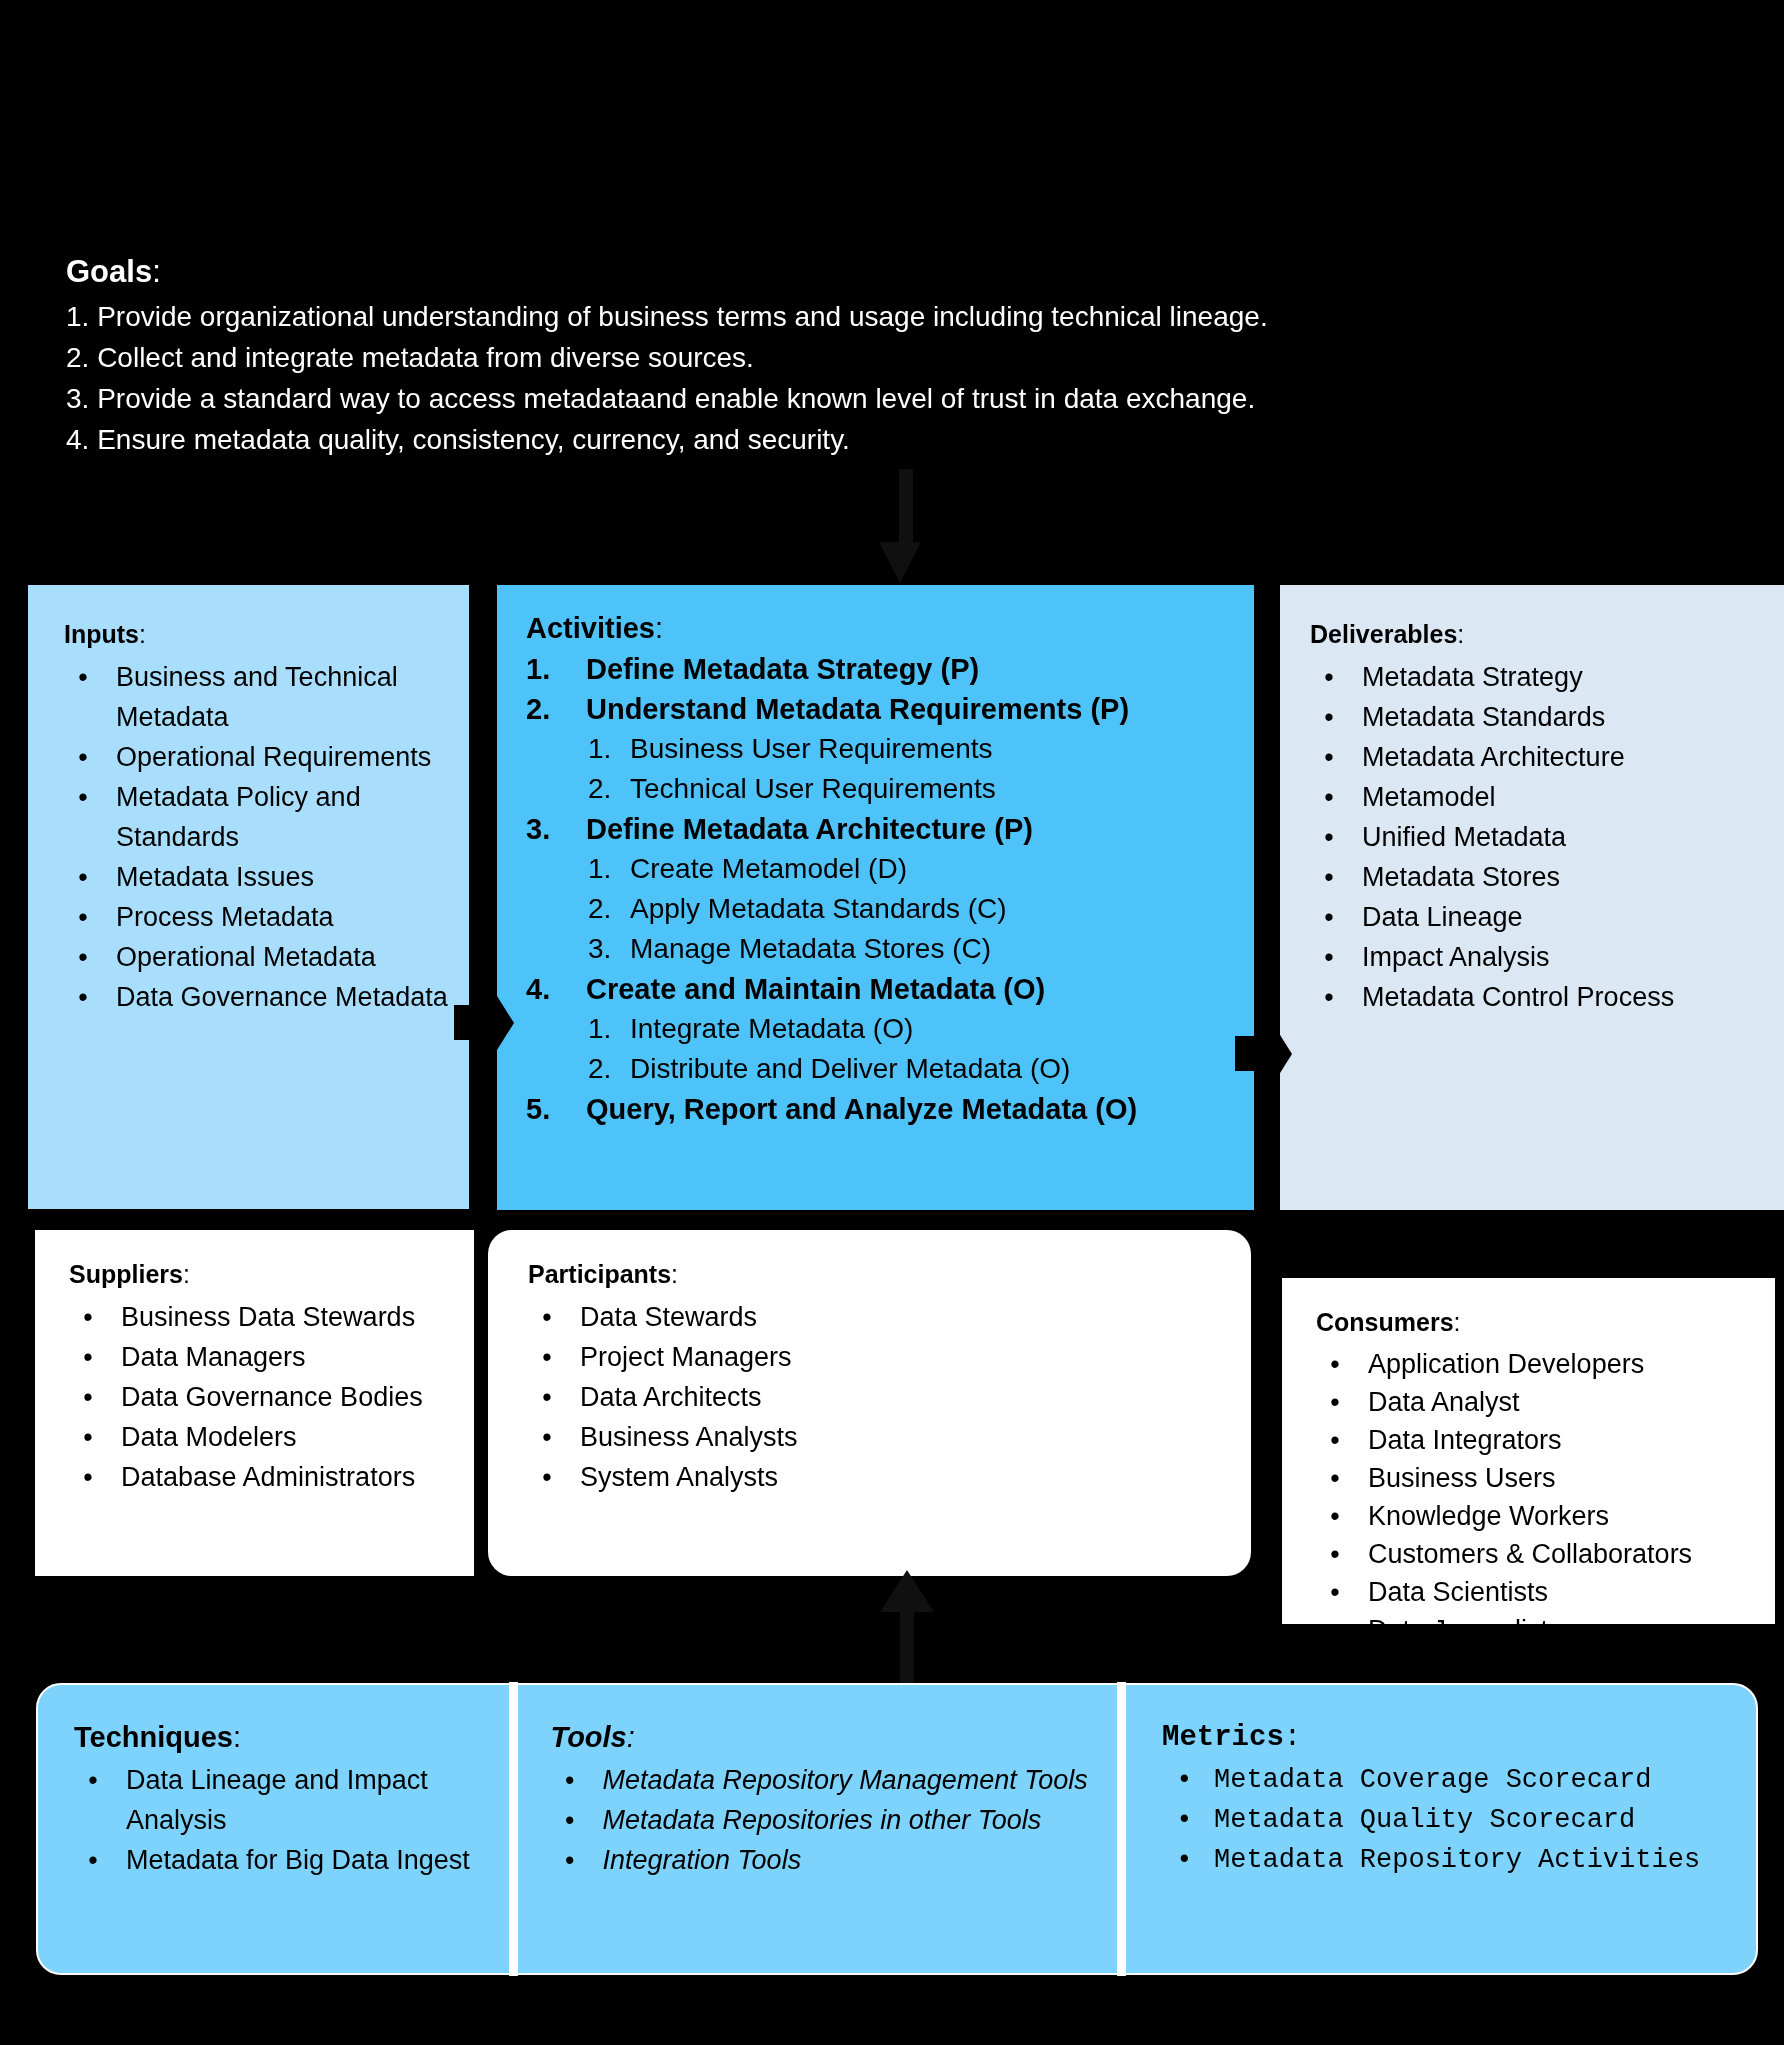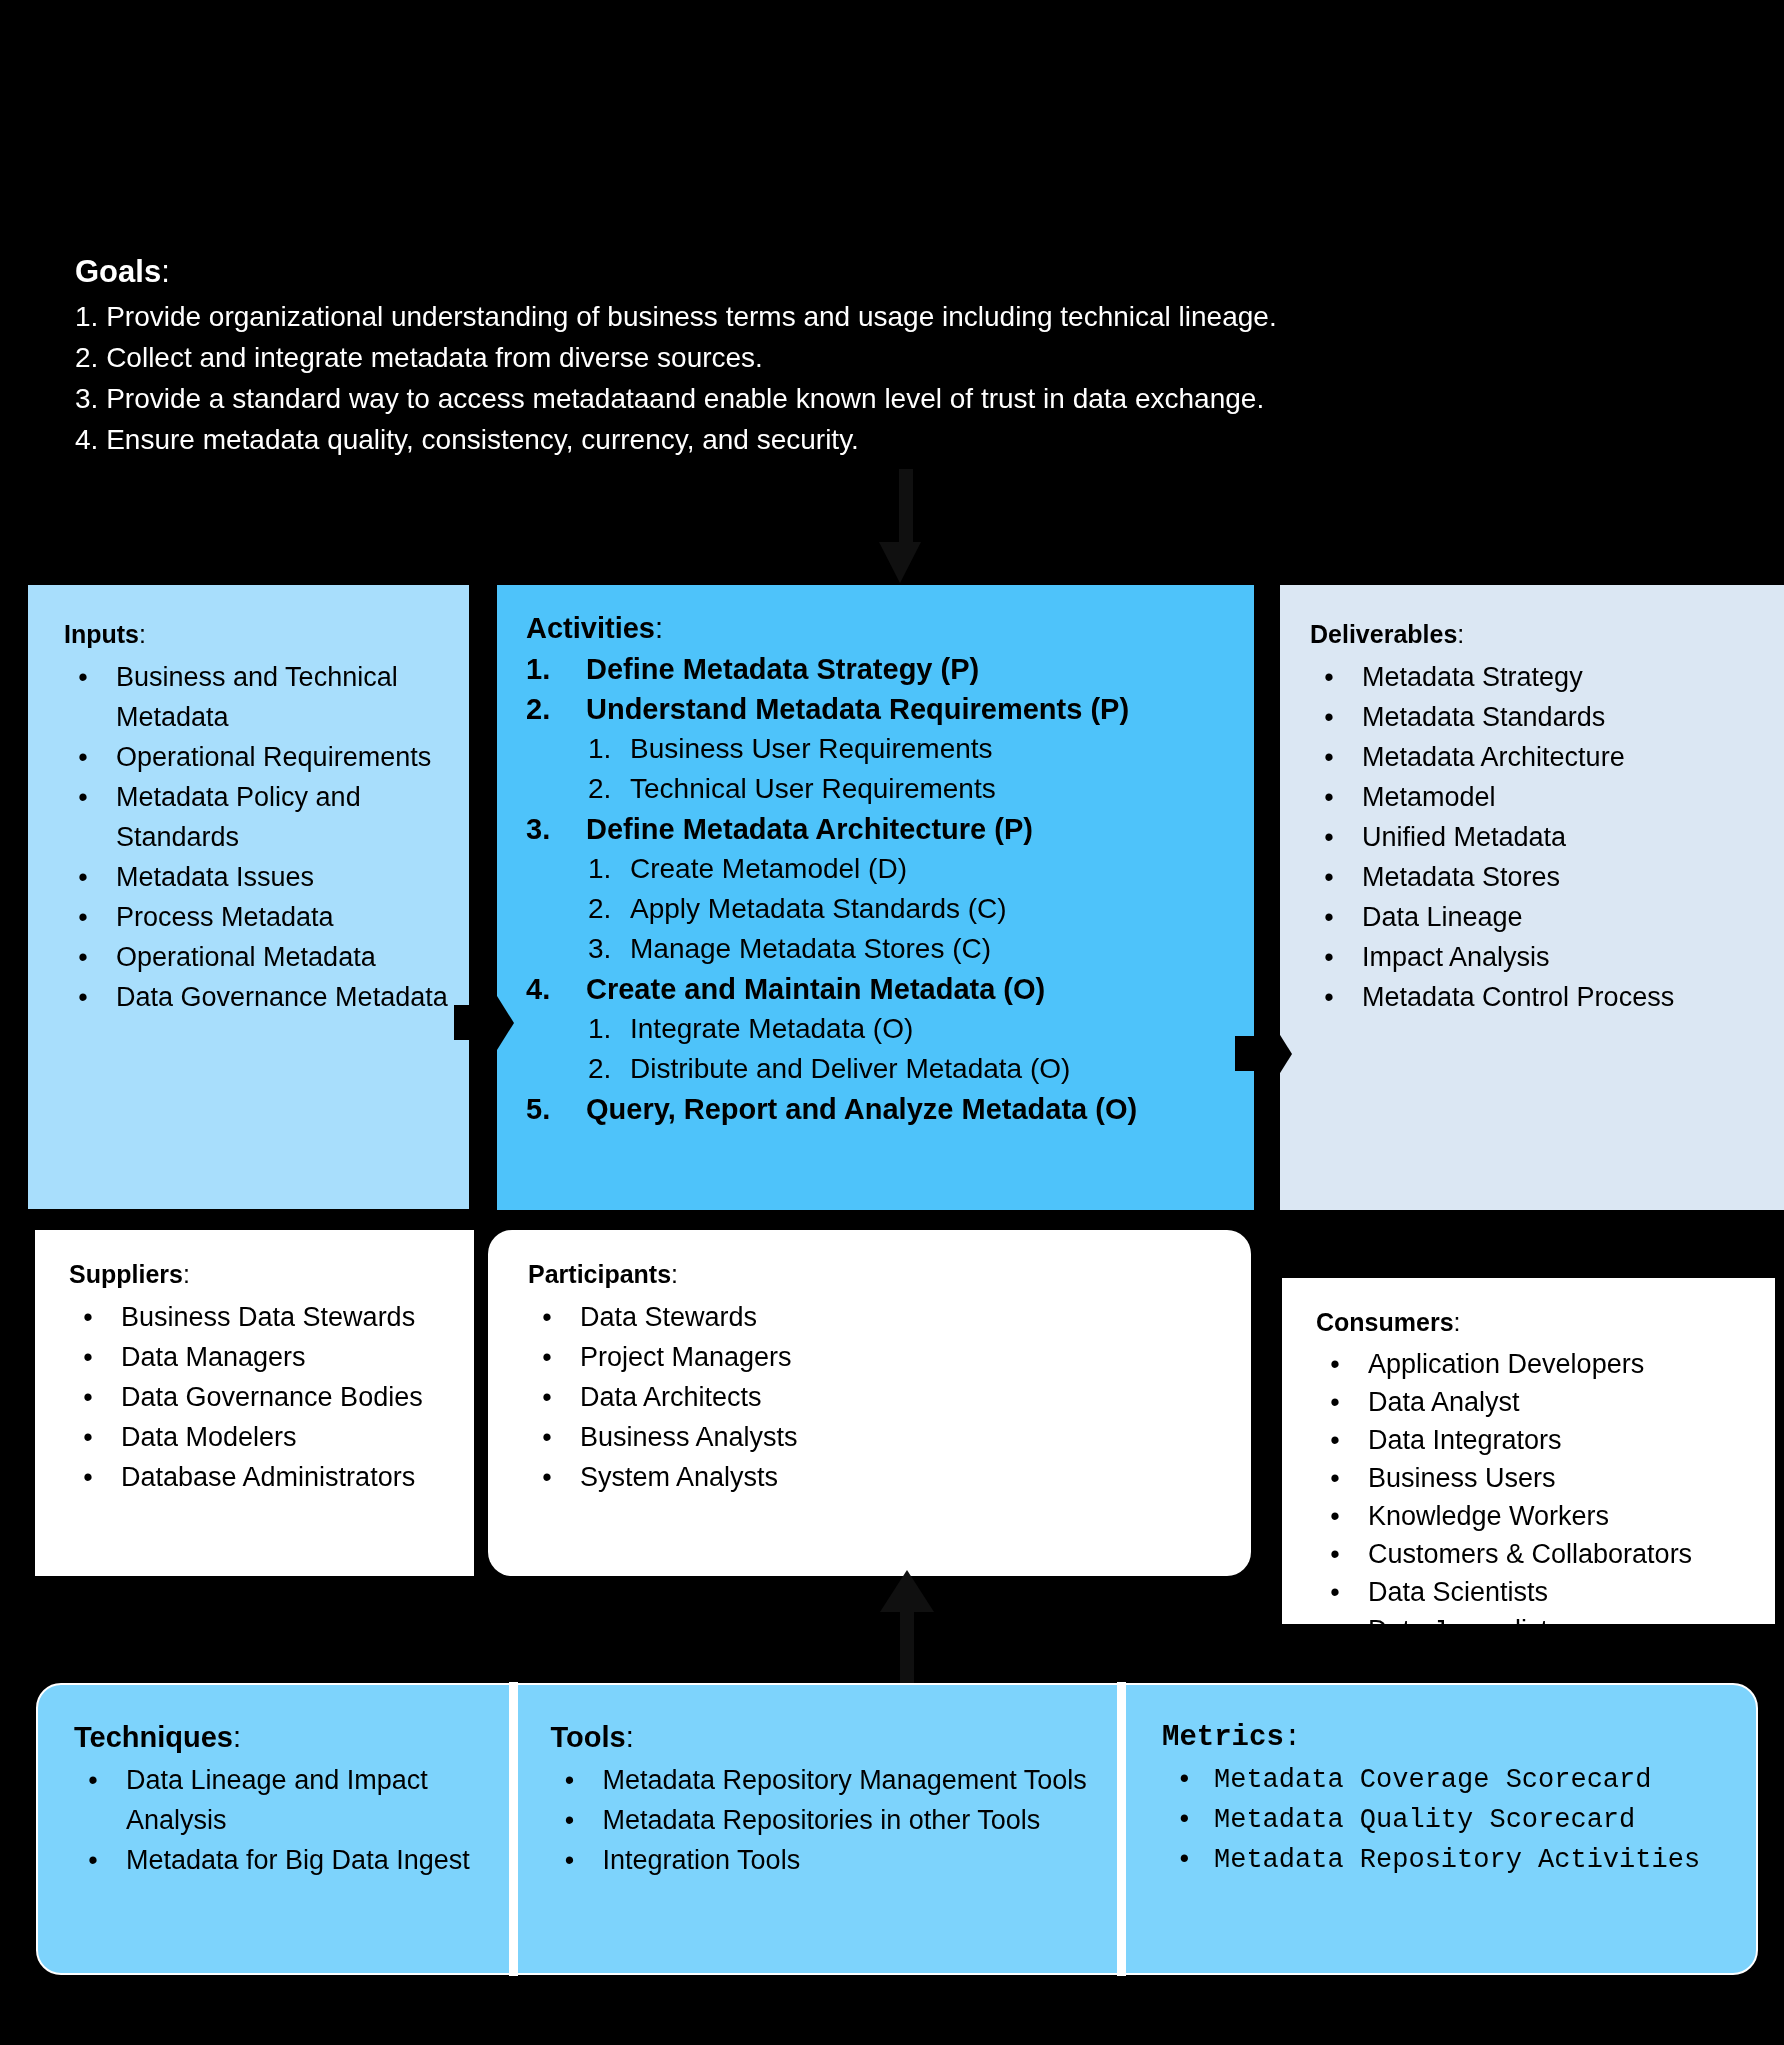--- a/index.html
+++ b/index.html
@@ -1,21 +1,21 @@
 <!DOCTYPE html>
 <html style="font-size:10.4px"><head>
 <meta charset="utf-8">
 <style>
   html,body{margin:0;padding:0;background:#000;}
   .canvas{position:relative;width:1784px;height:2046px;background:#000;overflow:hidden;
           font-family:"Liberation Sans",sans-serif;color:#000;}
   .abs{position:absolute;}
 
   
-  .goals{position:absolute;left:75px;top:250px;width:1482px;color:#fff;}
+  .goals{position:absolute;left:66px;top:250px;width:1482px;color:#fff;}
   .goals .gtitle{font-size:31px;font-weight:bold;line-height:43px;}
   .goals ul{list-style:none;margin:2.6px 0 0;padding:0;font-size:28px;line-height:41px;font-weight:300;}
 
   
   .box{position:absolute;box-sizing:border-box;}
   .btitle{font-size:25px;font-weight:bold;line-height:44px;}
   .colon{font-weight:400;}
   .blist{list-style:none;margin:1.3px 0 0;padding:0;font-size:27px;line-height:40px;}
   .blist li{position:relative;padding-left:52px;}
   .blist li::before{content:"\2022";position:absolute;left:14.3px;}
@@ -50,21 +50,21 @@
 
   
   .band{position:absolute;left:36px;top:1683px;width:1722px;height:292px;background:#7dd3fc;
         border:2.6px solid #fff;border-radius:25px;box-sizing:border-box;}
   .divider{position:absolute;top:-2.6px;bottom:-2.6px;width:9px;background:#fff;}
   .div1{left:471px;}
   .div2{left:1079px;}
   .band-sec{position:absolute;top:0;bottom:0;box-sizing:border-box;padding-top:31px;}
   .band-sec .btitle{font-size:29px;line-height:43px;}
   .sec-techniques{left:0;width:471px;padding-left:36px;padding-right:17px;}
-  .sec-tools{left:480px;width:599px;padding-left:32.5px;padding-right:6.5px;}
+  .sec-tools{left:480px;width:599px;padding-left:32.5px;padding-right:6.5px;font-style:italic;}
   .sec-metrics{left:1088px;width:624px;padding-left:36px;padding-right:17px;font-family:Liberation Mono, monospace;}
 </style>
 </head>
 <body>
 
 <div class="canvas">
 
   <div class="goals">
     <div class="gtitle"><span>Goals</span><span class="colon">:</span></div>
     <ul>

